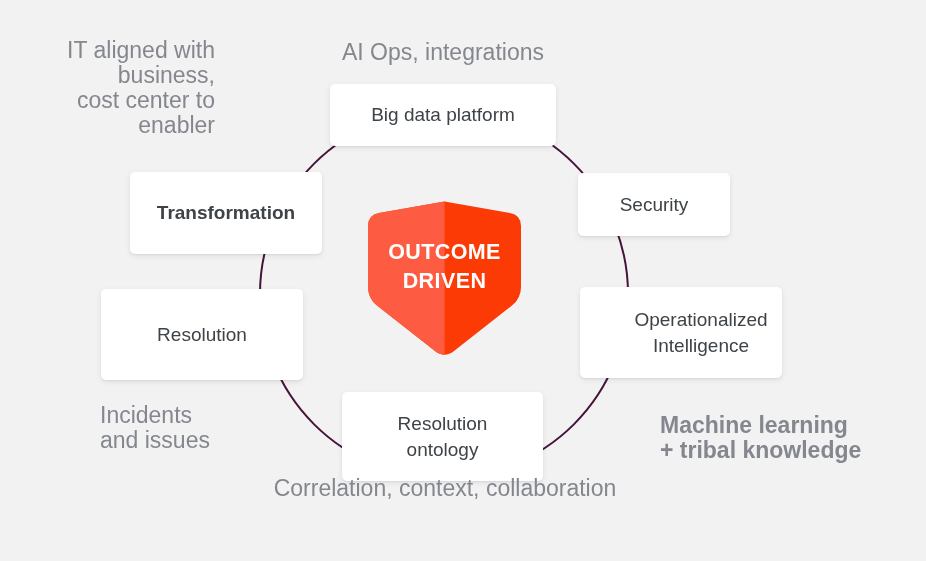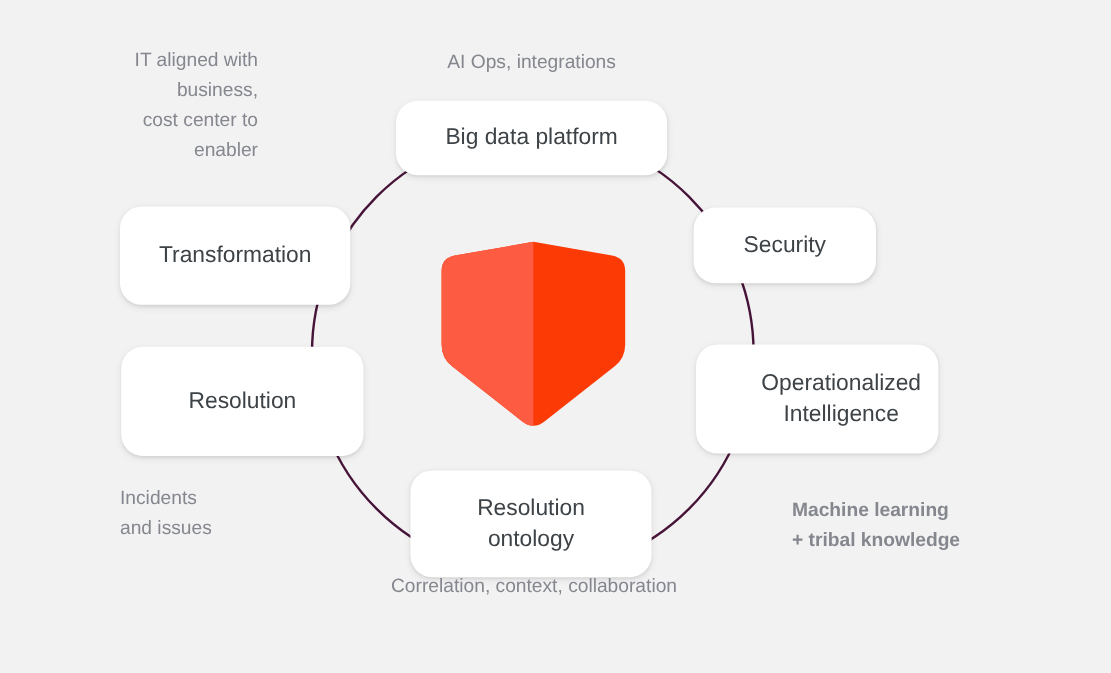--- a/index.html
+++ b/index.html
@@ -28,38 +28,38 @@
     position:absolute;
     left:259px; top:109px;
     width:370px; height:370px;
     border:2.5px solid var(--circle_stroke);
     border-radius:50%;
     z-index:1;
   }
   .node{
     position:absolute;
     background:var(--node_background);
-    border-radius:18px;
+    border-radius:5px;
     box-shadow:0 2px 6px rgba(0,0,0,0.08), 0 1px 2px rgba(0,0,0,0.06);
     display:flex;
     align-items:center;
     justify-content:center;
     z-index:2;
   }
   .node-label{
     color:var(--node_text);
     font-size:19px;
     line-height:26px;
     text-align:center;
     white-space:pre-line;
   }
   .annotation{
     position:absolute;
     color:var(--annotation_text);
-    font-size:16px;
+    font-size:23px;
     line-height:25px;
     white-space:pre-line;
     z-index:2;
   }
   .shield-wrap{
     position:absolute;
     left:364px; top:201px;
     width:161px; height:156px;
     z-index:3;
   }
@@ -77,21 +77,21 @@
     letter-spacing:0.4px;
     white-space:pre-line;
     z-index:4;
   }
   
   .node-big-data{left:330px; top:84px;  width:226px; height:62px;}
   .node-security{left:578px; top:173px; width:152px; height:63px;}
   .node-opint{   left:580px; top:287px; width:202px; height:91px;padding-left:40px;}
   .node-res-ont{ left:342px; top:392px; width:201px; height:89px;}
   .node-resolution{left:101px; top:289px; width:202px; height:91px;}
-  .node-transformation{left:100px; top:172px; width:192px; height:82px;}
+  .node-transformation{left:130px; top:172px; width:192px; height:82px;font-weight:bold;}
   
   .ann-it-aligned{left:55px;  top:38px;  width:160px; text-align:right;}
   .ann-ai-ops{    left:320px; top:40px;  width:246px; text-align:center;}
   .ann-internal{  left:661px; top:68px;  width:220px; text-align:left;}
   .ann-machine{   left:660px; top:413px; width:235px; text-align:left;font-weight:bold;}
   .ann-correlation{left:240px; top:476px; width:410px; text-align:center;}
   .ann-incidents{ left:100px; top:403px; width:140px; text-align:left;}
 </style>
 </head>
 <body>
@@ -130,20 +130,22 @@
     <svg width="161" height="156" viewBox="0 0 161 156" xmlns="http://www.w3.org/2000/svg">
       <defs>
         <clipPath id="left-half">
           <rect x="0" y="0" width="80.5" height="156"></rect>
         </clipPath>
       </defs>
       <path class="shield-right" d="M80.5 0.5 L146 12 Q157 14 157 25 L157 86 Q157 97.5 148 104.5 L90 150 Q80.5 157.5 71 150 L13 104.5 Q4 97.5 4 86 L4 25 Q4 14 15 12 Z"></path>
       <path class="shield-left" clip-path="url(#left-half)" d="M80.5 0.5 L146 12 Q157 14 157 25 L157 86 Q157 97.5 148 104.5 L90 150 Q80.5 157.5 71 150 L13 104.5 Q4 97.5 4 86 L4 25 Q4 14 15 12 Z"></path>
     </svg>
   </div>
+  <div class="badge-label">OUTCOME
+DRIVEN</div>
 
   <div class="annotation ann-it-aligned">IT aligned with
 business,
 cost center to
 enabler</div>
   <div class="annotation ann-ai-ops">AI Ops, integrations</div>
   <div class="annotation ann-machine">Machine learning
 + tribal knowledge</div>
   <div class="annotation ann-correlation">Correlation, context, collaboration</div>
   <div class="annotation ann-incidents">Incidents

